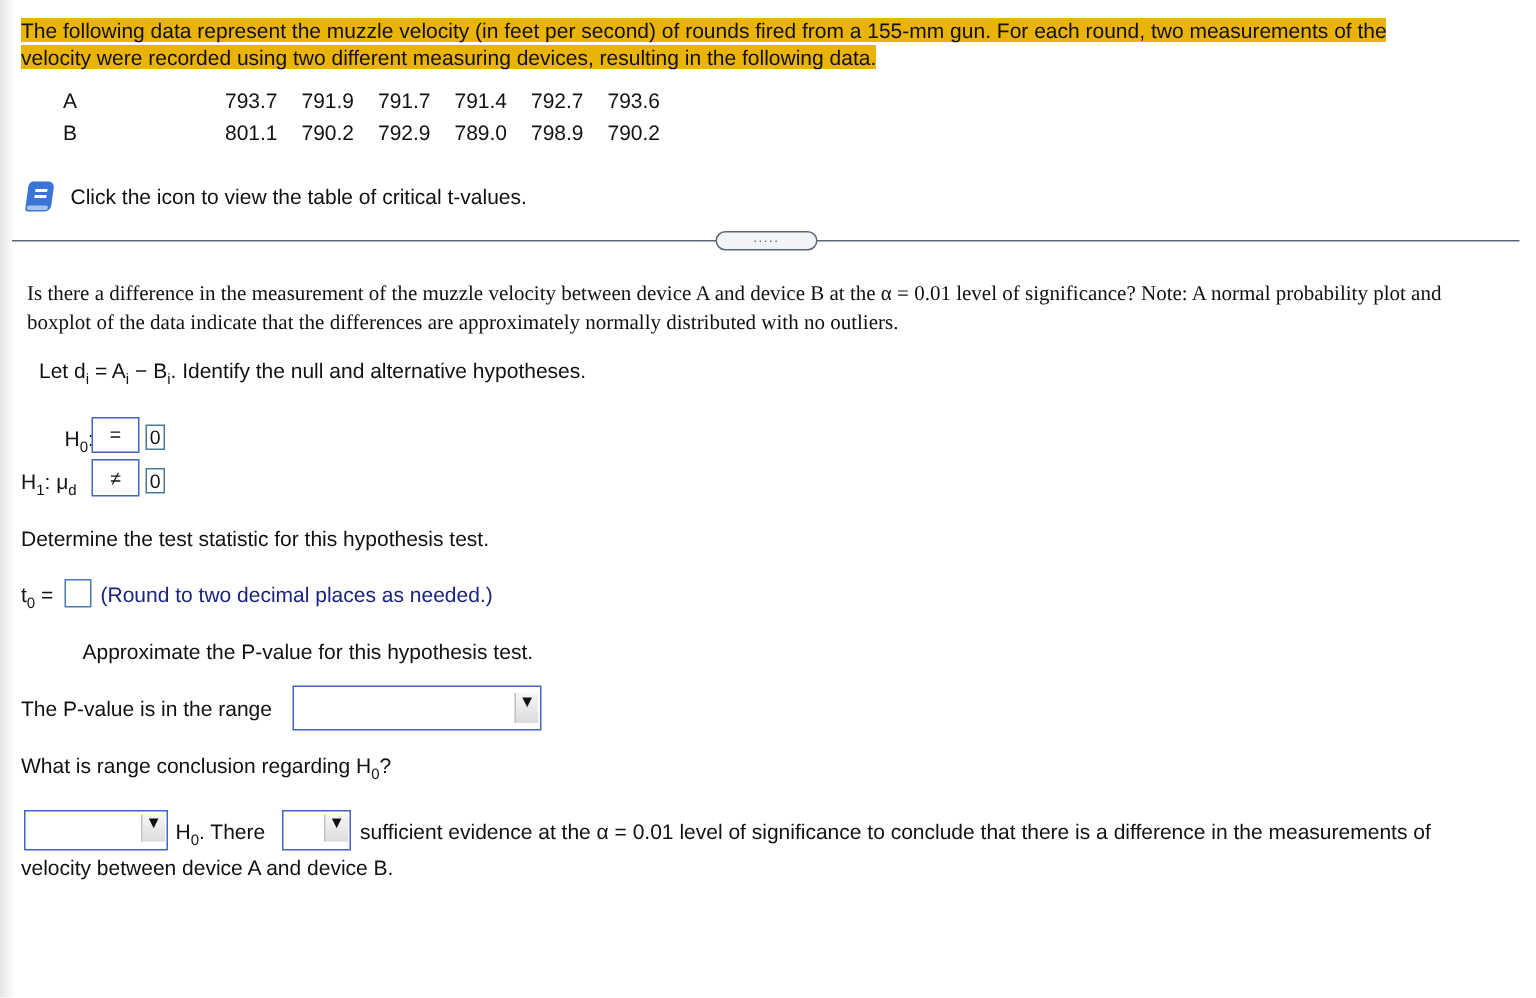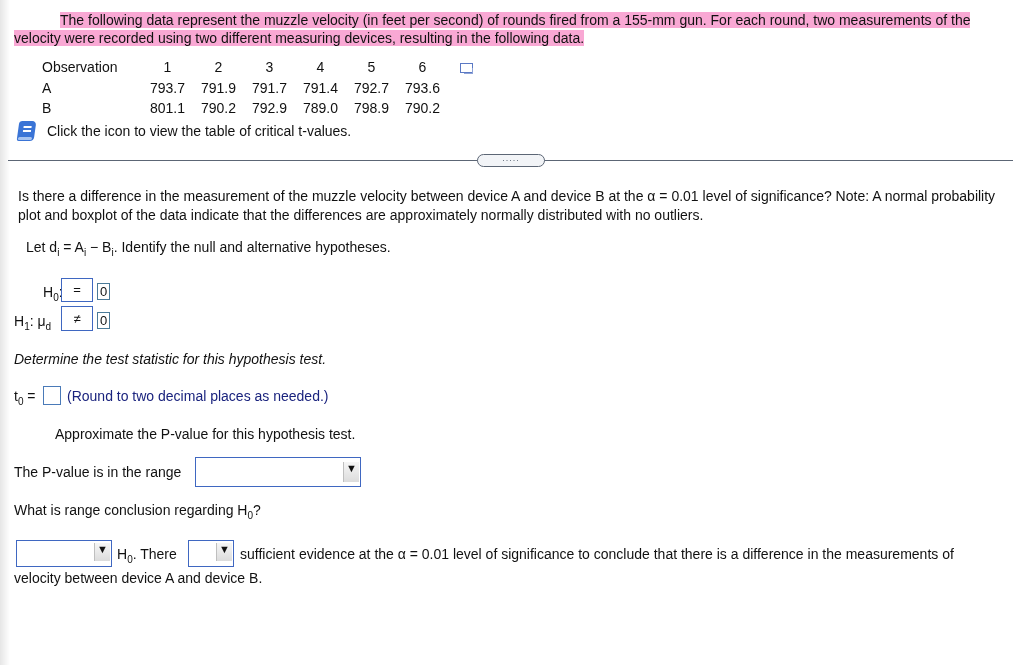--- a/index.html
+++ b/index.html
@@ -9,21 +9,21 @@
     font-family:"Liberation Sans", sans-serif; font-size:14px; color:#111;
   }
   .leftfade {
     position:absolute; left:0; top:0; width:10px; height:665px;
     background:linear-gradient(to right,#e6e6e6,#ffffff);
   }
   .abs { position:absolute; }
   .intro {
     left:14px; top:11px; width:960px; line-height:18px; font-size:14px;
   }
-  .intro span { background:#f9a8d4;margin-left:46px; }
+  .intro span { background:#eab308; }
   table.data { position:absolute; left:38px; top:57px; border-collapse:collapse; font-size:14px; }
   table.data td { padding:0; height:20.5px; text-align:center; vertical-align:middle; }
   table.data td.lbl { text-align:left; width:100px; padding-left:4px; }
   table.data td.num { width:51px; }
   .popout-icon { display:inline-block; width:11px; height:8px; border:1.5px solid #5b79c4; position:relative; top:1px; margin-left:12px; }
   .popout-icon::after { content:""; position:absolute; left:3px; top:4px; width:8px; height:5px; border:1.5px solid #8ea3d8; border-top:none; border-left:none; }
   .book-icon { left:18px; top:121px; width:17px; height:20px; background:#3a74d6; border-radius:3px 4px 4px 2px; transform:skewX(-8deg); }
   .book-icon::before { content:""; position:absolute; left:5px; top:5px; width:8px; height:2px; background:#fff; box-shadow:0 4px 0 #fff; }
   .book-icon::after { content:""; position:absolute; left:1px; bottom:1px; width:14px; height:3px; background:#a8c4f0; border-radius:2px; }
   .divider { left:8px; top:160px; width:1005px; height:1px; background:#5c6675; }
@@ -37,30 +37,20 @@
 </style>
 </head>
 <body>
 
 <div class="leftfade"></div>
 
 <div class="abs intro"><span>The following data represent the muzzle velocity (in feet per second) of rounds fired from a 155-mm gun. For each round, two measurements of the velocity were recorded using two different measuring devices, resulting in the following data.</span></div>
 
 <table class="data">
   <tbody>
-      <tr>
-    <td class="lbl">Observation</td>
-    <td class="num">1</td>
-    <td class="num">2</td>
-    <td class="num">3</td>
-    <td class="num">4</td>
-    <td class="num">5</td>
-    <td class="num">6</td>
-    <td style="text-align:left"><span class="popout-icon"></span></td>
-  </tr>
   <tr>
     <td class="lbl">A</td>
     <td class="num">793.7</td>
     <td class="num">791.9</td>
     <td class="num">791.7</td>
     <td class="num">791.4</td>
     <td class="num">792.7</td>
     <td class="num">793.6</td>
     <td></td>
   </tr>
@@ -76,39 +66,39 @@
   </tr>
 </tbody>
   </table>
 
 <div class="abs book-icon"></div>
 <div class="abs" style="left:47px; top:123px;">Click the icon to view the table of critical t-values.</div>
 
 <div class="abs divider"></div>
 <div class="abs expand-pill">.....</div>
 
-<div class="abs q" style="top:187px; left:18px;">Is there a difference in the measurement of the muzzle velocity between device A and device B at the α = 0.01 level of significance? Note: A normal probability plot and boxplot of the data indicate that the differences are approximately normally distributed with no outliers.</div>
+<div class="abs q" style="top:187px; left:18px;font-family:Liberation Serif, serif;">Is there a difference in the measurement of the muzzle velocity between device A and device B at the α = 0.01 level of significance? Note: A normal probability plot and boxplot of the data indicate that the differences are approximately normally distributed with no outliers.</div>
 
 <div class="abs q" style="top:238px;">
   <span>Let d</span><span class="sub">i</span><span> = A</span><span class="sub">i</span><span> − B</span><span class="sub">i</span><span>. Identify the null and alternative hypotheses.</span>
 </div>
 
 <div class="abs" style="left:14px; top:284px; font-size:14px;margin-left:29px;">
   <span>H</span><span class="sub">0</span><span>: μ</span><span class="sub">d</span>
 </div>
 <div class="box" style="left:61px; top:278px; width:32px; height:24px; text-align:center; line-height:22px; font-size:13px;">=</div>
 <div class="valbox" style="left:97px; top:283px; width:13px; height:17px;">0</div>
 
 <div class="abs" style="left:14px; top:313px; font-size:14px;">
   <span>H</span><span class="sub">1</span><span>: μ</span><span class="sub">d</span>
 </div>
 <div class="box" style="left:61px; top:306px; width:32px; height:25px; text-align:center; line-height:23px; font-size:13px;">≠</div>
 <div class="valbox" style="left:97px; top:312px; width:13px; height:17px;">0</div>
 
-<div class="abs" style="left:14px; top:351px;font-style:italic;">Determine the test statistic for this hypothesis test.</div>
+<div class="abs" style="left:14px; top:351px;">Determine the test statistic for this hypothesis test.</div>
 <div class="abs" style="left:14px; top:388px;"><span>t</span><span class="sub">0</span><span> =</span></div>
 <div class="valbox" style="left:43px; top:386px; width:18px; height:19px; border-color:#4a7ab8;"></div>
 <div class="abs blue-text" style="left:67px; top:388px;">(Round to two decimal places as needed.)</div>
 
 <div class="abs" style="left:24px; top:426px;margin-left:31px;">Approximate the P-value for this hypothesis test.</div>
 <div class="abs" style="left:14px; top:464px;">The P-value is in the range</div>
 <div class="box" style="left:195px; top:457px; width:166px; height:30px;">
   <span></span>
   <div class="dd-arrow" style="top:4px; height:20px;">▼</div>
 </div>

